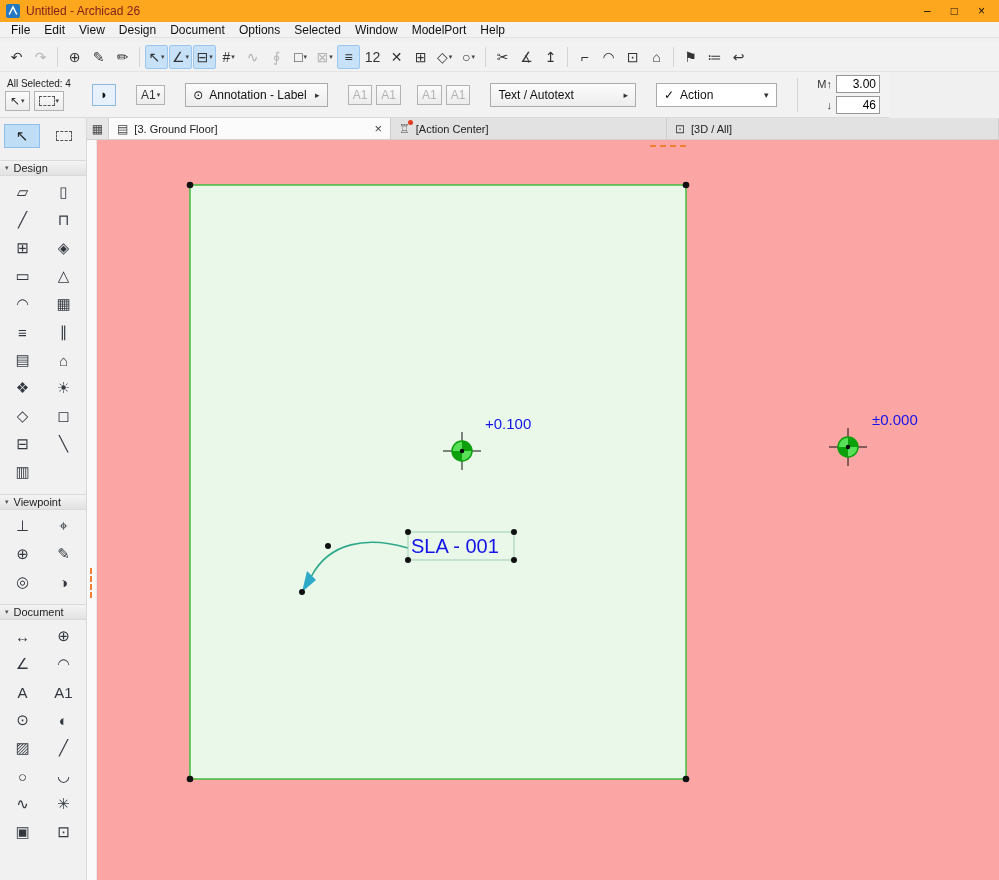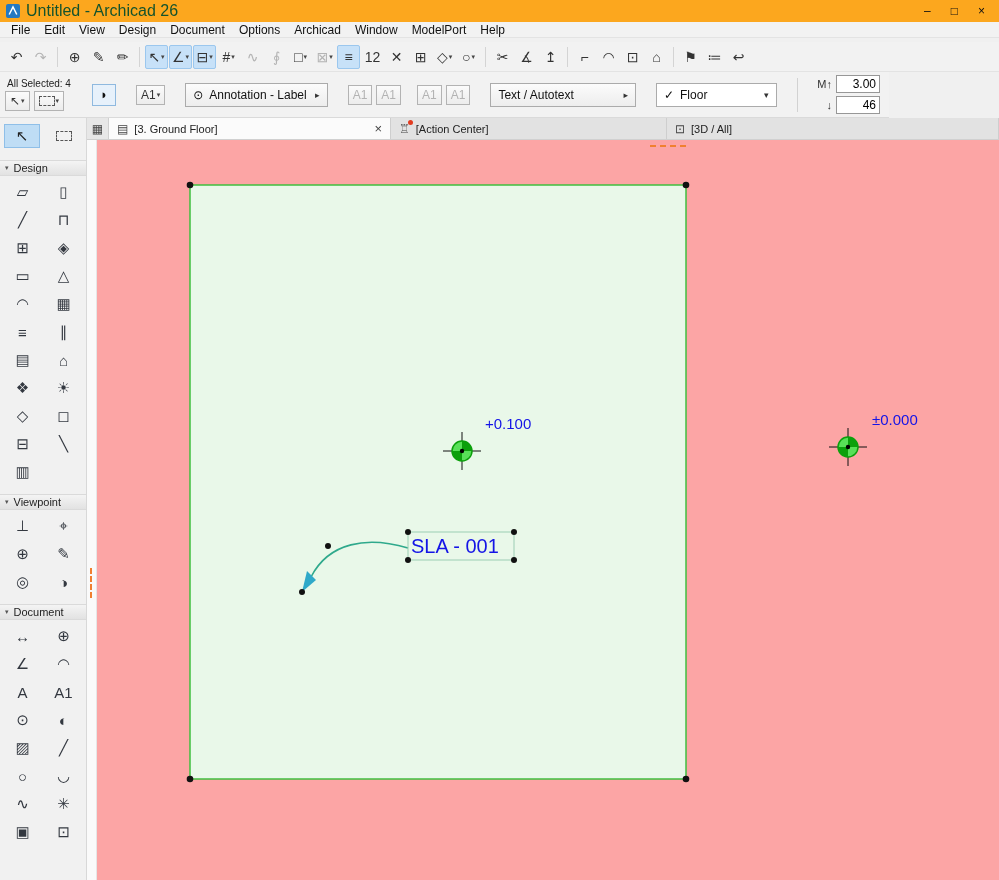--- a/index.html
+++ b/index.html
@@ -3,21 +3,21 @@
 <meta charset="utf-8">
 <style>
   html,body{margin:0;padding:0;background:#777;}
   *{box-sizing:border-box;}
   .window{position:relative;width:999px;height:880px;background:#F0F0F0;overflow:hidden;
           font-family:"Liberation Sans",sans-serif;font-size:12px;color:#111;}
 
   
   .titlebar{position:absolute;left:0;top:0;width:999px;height:22px;background:#FCA71E;
             display:flex;align-items:center;gap:6px;padding:0 6px;}
-  .titlebar .ttext{font-size:16px;color:#14532d;}
+  .titlebar .ttext{font-size:12px;color:#7f1d1d;}
   .wbtns{margin-left:auto;display:flex;gap:20px;padding-right:8px;font-size:12px;}
   .wbtns span{cursor:default;}
 
   
   .menubar{position:absolute;left:0;top:22px;width:999px;height:16px;background:#F2F2F2;
            display:flex;align-items:center;padding-left:4px;border-bottom:1px solid #E3E3E3;}
   .menu-item{padding:2px 7px;}
 
   
   .toolbar1{position:absolute;left:0;top:42px;width:999px;height:30px;background:#F2F2F2;
@@ -115,21 +115,21 @@
     </span>
   </div>
 
   <div class="menubar">
       <span class="menu-item">File</span>
       <span class="menu-item">Edit</span>
       <span class="menu-item">View</span>
       <span class="menu-item">Design</span>
       <span class="menu-item">Document</span>
       <span class="menu-item">Options</span>
-      <span class="menu-item">Archicad</span>
+      <span class="menu-item">Selected</span>
       <span class="menu-item">Window</span>
       <span class="menu-item">ModelPort</span>
       <span class="menu-item">Help</span>
     </div>
 
   <div class="toolbar1">
       <div class="tbtn">
         <span class="glyph">↶</span>
       </div>
       <div class="tbtn disabled">
@@ -270,21 +270,21 @@
         <div class="mini disabled">
           <span class="glyph">A1</span>
         </div>
       </div>
     <div class="combo w182">
       <span>Text / Autotext</span>
       <span class="exp">▸</span>
     </div>
     <div class="combo fontcombo">
       <span class="check">✓</span>
-      <span>Floor</span>
+      <span>Action</span>
       <span class="exp">▾</span>
     </div>
     <div class="sep-v"></div>
     <div class="size-cluster">
       <div class="size-row">
         <span class="sicon">M↑</span>
         <input class="numfield" value="3.00" style="">
       </div>
       <div class="size-row">
         <span class="sicon">↓</span>

